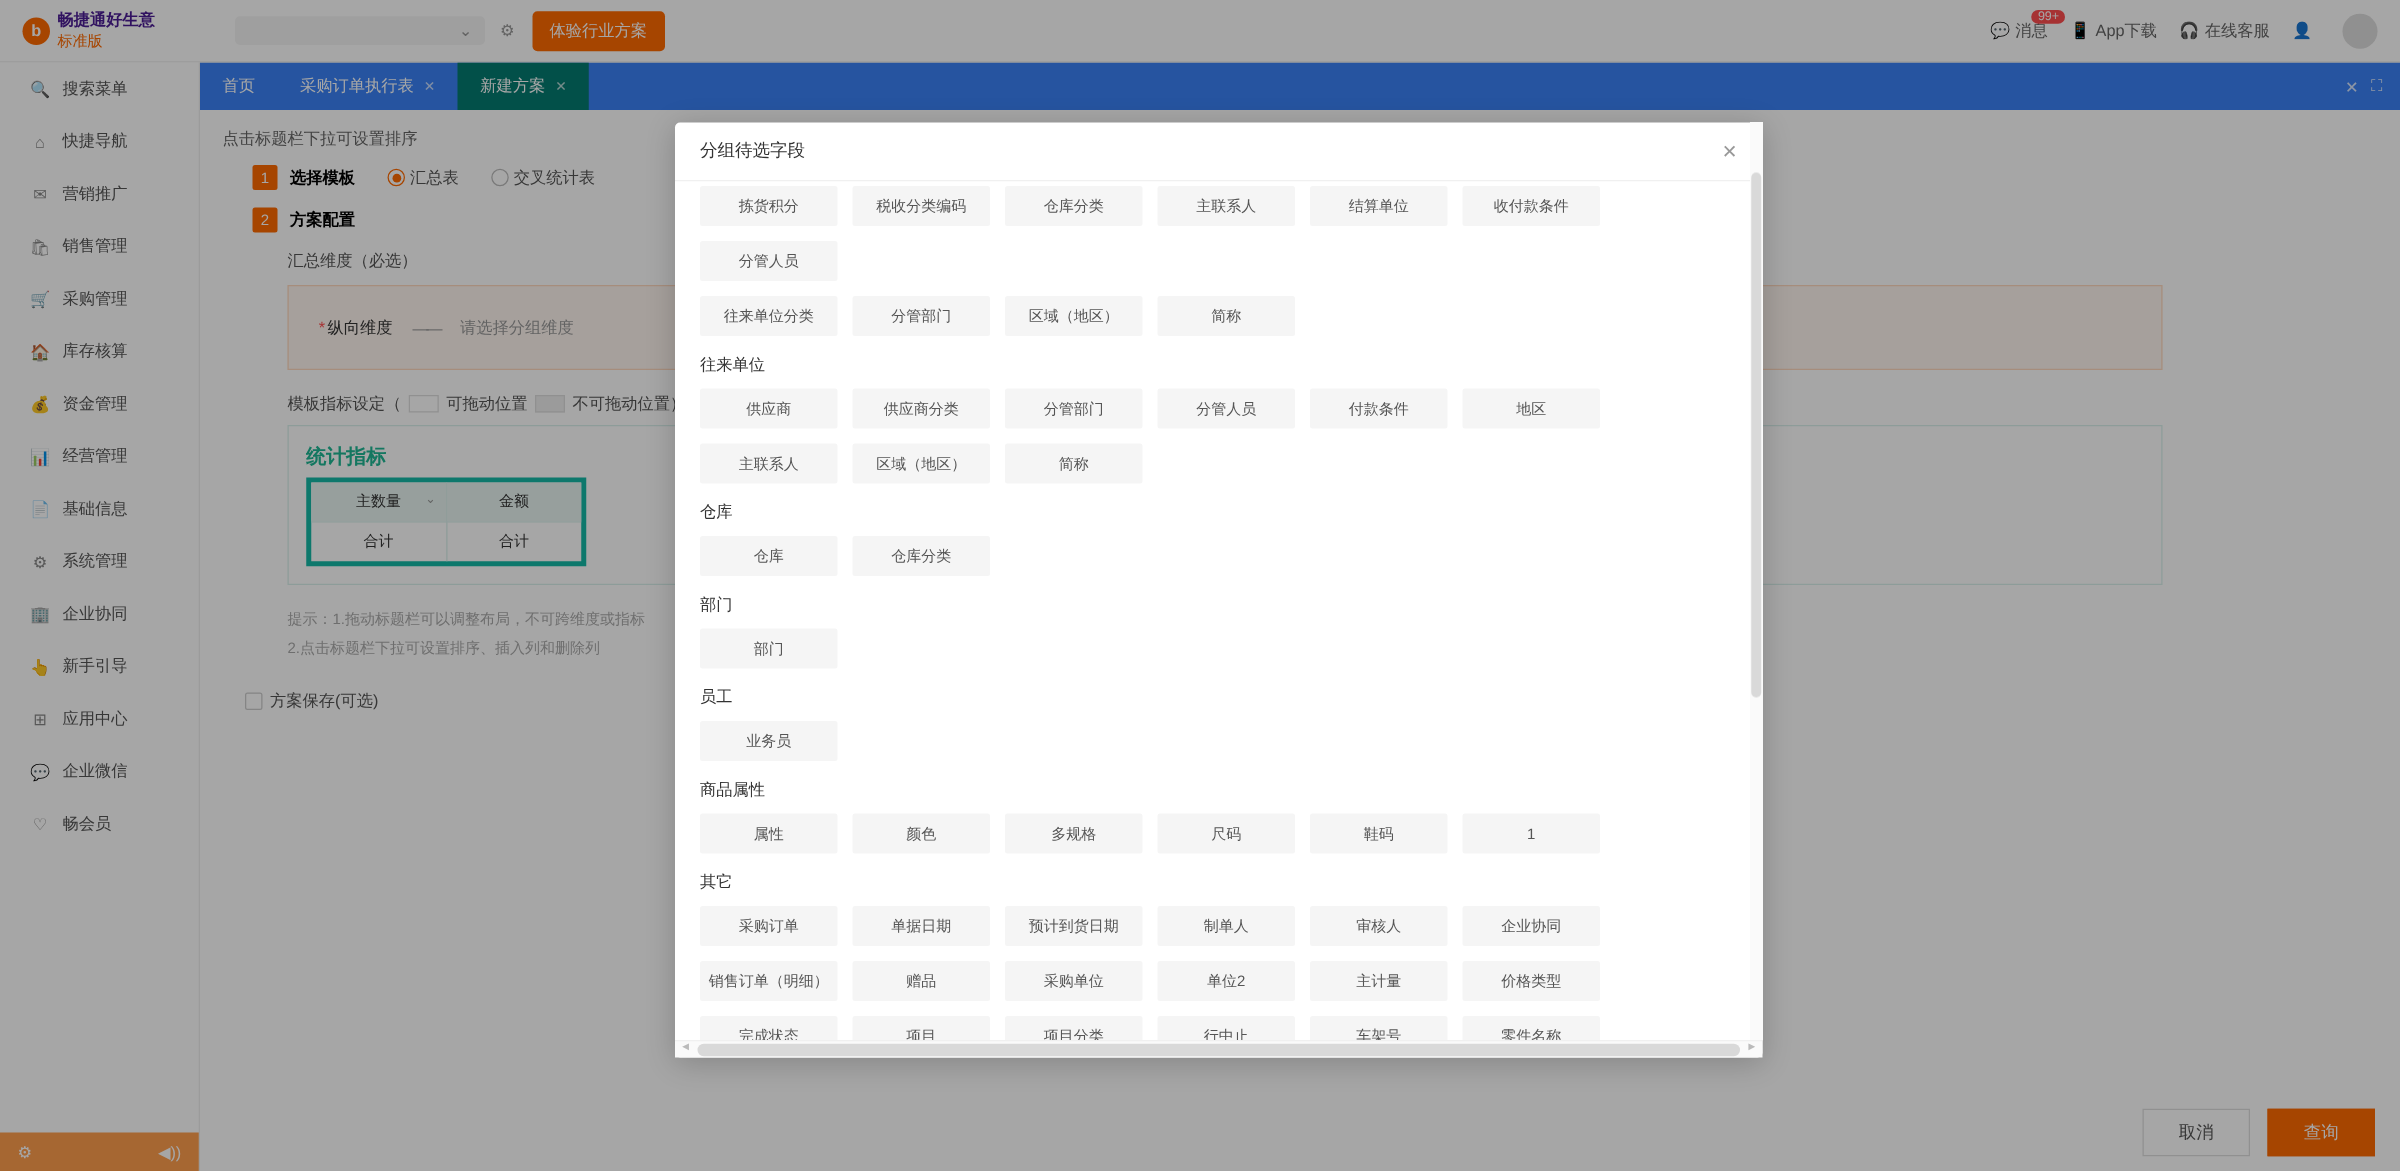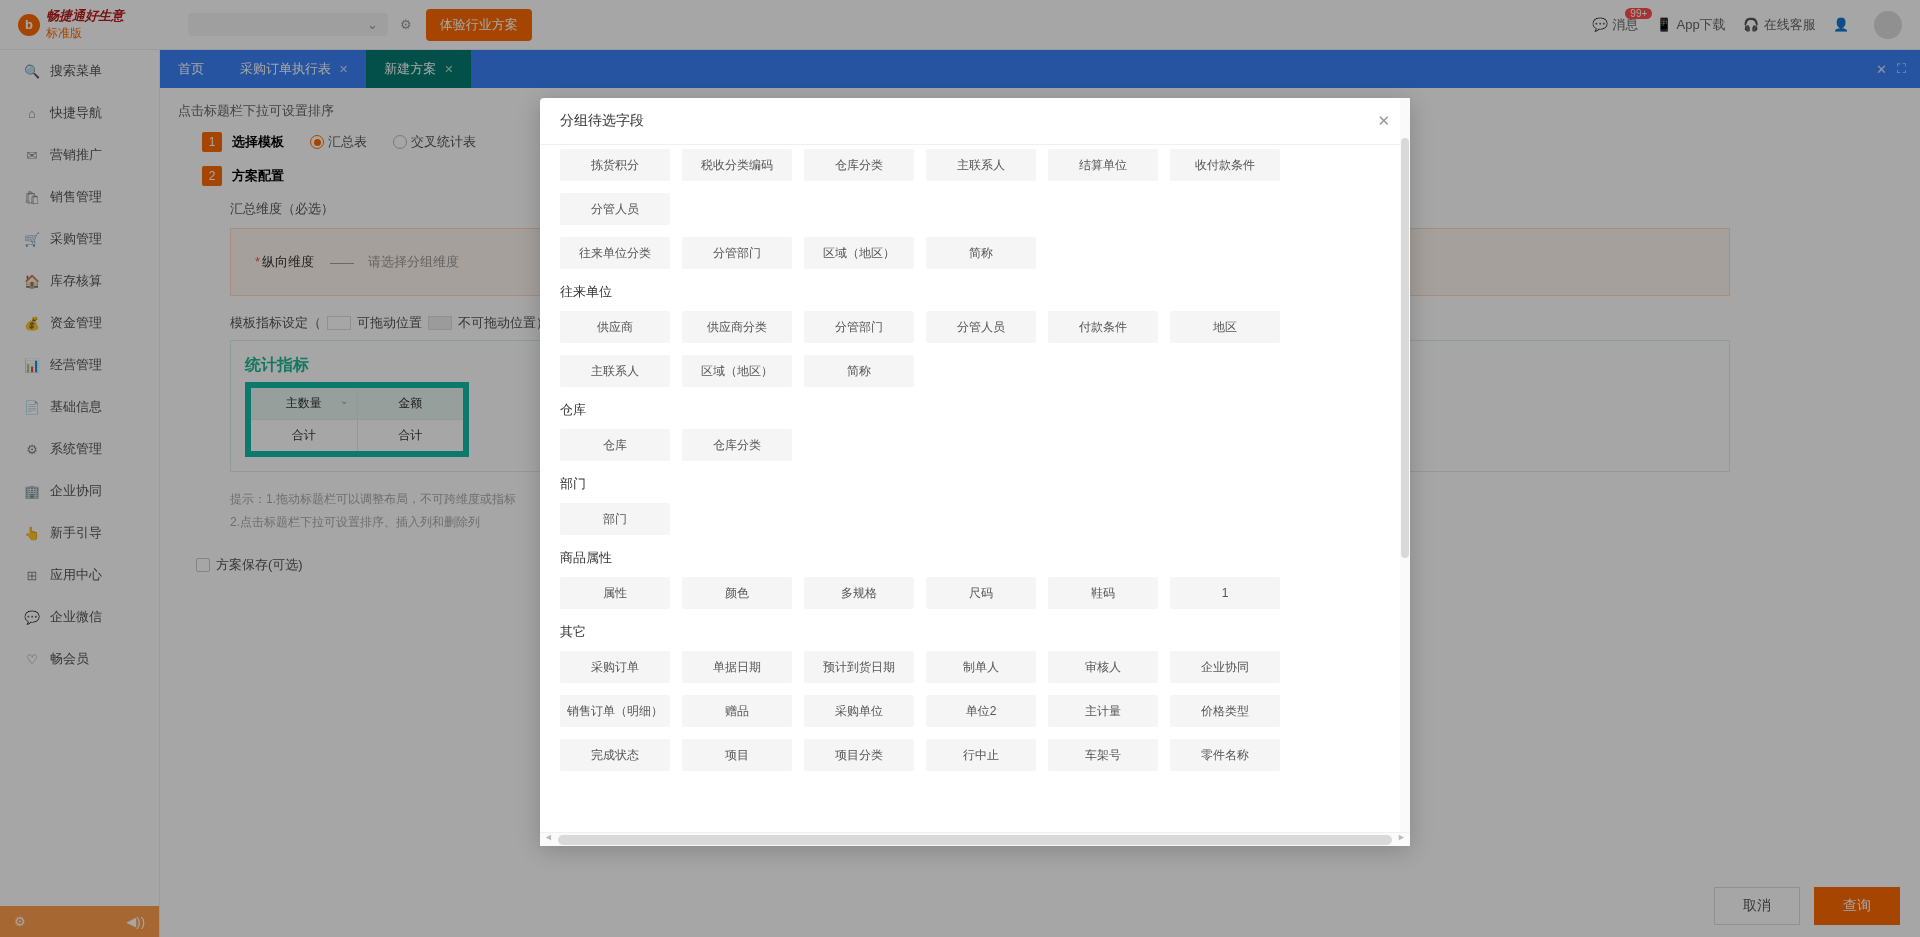--- a/index.html
+++ b/index.html
@@ -2,21 +2,21 @@
 <html><head>
 <meta charset="utf-8">
 <style>
 * { margin: 0; padding: 0; box-sizing: border-box; font-family: "Microsoft YaHei", -apple-system, sans-serif; }
 body { background: #f5f5f5; font-size: 13px; color: #333; overflow: hidden; width: 1920px; height: 937px; position: relative; }
 
 
 .top-header { height: 50px; background: #fff; display: flex; align-items: center; padding: 0 18px; border-bottom: 1px solid #eee; }
 .logo-section { display: flex; align-items: center; gap: 6px; width: 140px; }
 .logo-icon { width: 22px; height: 22px; background: #ff6a00; border-radius: 50%; display: flex; align-items: center; justify-content: center; color: #fff; font-weight: bold; }
-.logo-text { font-size: 13px; font-weight: bold; color: #b91c1c; font-style: italic; }
+.logo-text { font-size: 13px; font-weight: bold; color: #4c1d95; }
 .logo-sub { font-size: 12px; color: #ff6a00; }
 .workspace { display: flex; align-items: center; gap: 6px; background: #f5f5f5; padding: 4px 10px; border-radius: 4px; margin-left: 30px; color: #bbb; width: 200px; }
 .chevron { color: #999; margin-left: auto; }
 .gear { color: #999; margin-left: 12px; cursor: pointer; }
 .experience-btn { background: #ff6a00; color: #fff; border: none; padding: 7px 14px; border-radius: 4px; margin-left: 14px; font-size: 13px; cursor: pointer; }
 .header-right { margin-left: auto; display: flex; align-items: center; gap: 18px; color: #666; font-size: 13px; }
 .header-right-item { display: flex; align-items: center; gap: 4px; cursor: pointer; position: relative; }
 .badge { position: absolute; top: -8px; right: -14px; background: #ff4d4f; color: #fff; font-size: 10px; padding: 0 5px; border-radius: 8px; }
 .avatar { width: 28px; height: 28px; background: #ddd; border-radius: 50%; margin-left: 6px; }
 
@@ -54,21 +54,21 @@
 .dim-label .req { color: #ff4d4f; margin-right: 2px; }
 .dim-dash { color: #999; letter-spacing: -2px; }
 .dim-placeholder { color: #999; }
 
 .indicator-row { margin: 18px 0 8px 52px; color: #555; display: flex; align-items: center; gap: 6px; }
 .legend-box { width: 24px; height: 14px; border: 1px solid #ddd; display: inline-block; }
 .legend-box.fixed { background: #eee; }
 
 .table-box { margin-left: 52px; border: 1px solid #d9f0ec; width: 1500px; padding: 14px; }
 .stat-label { color: #1fb794; font-weight: bold; margin-bottom: 6px; font-size: 16px; }
-.mini-table { border: 6px solid #14b8a6; width: 224px; }
+.mini-table { border: 4px solid #14b8a6; width: 224px; }
 .mini-table .row { display: flex; }
 .mini-table .cell { flex: 1; padding: 7px; text-align: center; font-size: 12px; border-right: 1px solid #d9f0ec; }
 .mini-table .cell:last-child { border-right: none; }
 .mini-table .head { background: #e8f5f2; position: relative; }
 .mini-table .head .chev { position: absolute; right: 8px; color: #999; font-size: 10px; }
 .mini-table .row + .row .cell { border-top: 1px solid #d9f0ec; }
 
 .tips { margin: 16px 0 0 52px; color: #aaa; font-size: 12px; line-height: 1.9; }
 .save-row { margin: 22px 0 0 18px; display: flex; align-items: center; gap: 6px; color: #555; }
 .checkbox { width: 14px; height: 14px; border: 1px solid #ccc; border-radius: 2px; }
@@ -343,20 +343,26 @@
           <div class="group-title">仓库</div>
           <div class="chips">
             <div class="chip">仓库</div>
             <div class="chip">仓库分类</div>
           </div>
         </div>
         <div class="field-group">
           <div class="group-title">部门</div>
           <div class="chips">
             <div class="chip">部门</div>
+          </div>
+        </div>
+        <div class="field-group">
+          <div class="group-title">员工</div>
+          <div class="chips">
+            <div class="chip">业务员</div>
           </div>
         </div>
         <div class="field-group">
           <div class="group-title">商品属性</div>
           <div class="chips">
             <div class="chip">属性</div>
             <div class="chip">颜色</div>
             <div class="chip">多规格</div>
             <div class="chip">尺码</div>
             <div class="chip">鞋码</div>

